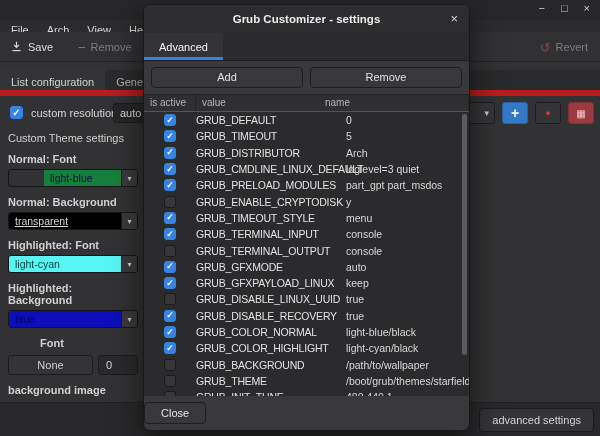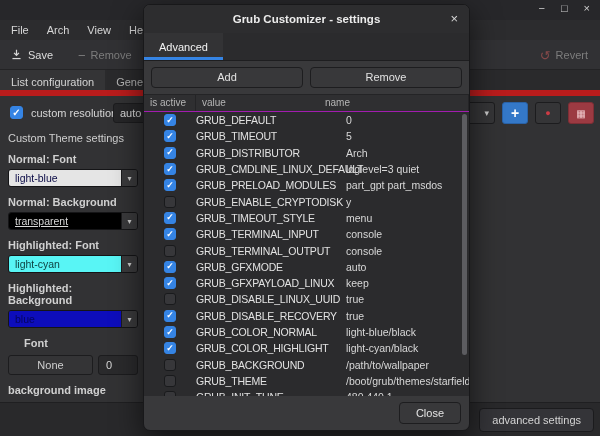--- a/index.html
+++ b/index.html
@@ -11,21 +11,21 @@
   }
 
   
   .titlebar { position:absolute; top:0; left:0; right:0; height:20px; background:#27272a; }
   .win-controls { position:absolute; right:10px; top:2px; display:flex; gap:16px; color:#cfcfcf; font-size:11px; }
   .win-controls span { cursor:default; }
 
   .menubar { position:absolute; top:20px; left:0; right:0; height:20px; background:#2c2c2e; display:flex; align-items:center; padding-left:2px; }
   .menu-item { padding:2px 9px; color:#d6d6d6; }
 
-  .toolbar { position:absolute; top:40px; left:0; right:0; height:30px; background:#313134; border-bottom:1px solid #232325; }
+  .toolbar { position:absolute; top:32px; left:0; right:0; height:30px; background:#313134; border-bottom:1px solid #232325; }
   .tb-btn { position:absolute; top:4px; display:flex; align-items:center; gap:5px; height:22px; padding:0 6px; color:#dedede; }
   .tb-btn.dim { color:#7d7d7d; }
   .tb-save { left:4px; }
   .tb-remove { left:72px; }
   .tb-revert { right:6px; }
   .minus-glyph { font-size:13px; color:#7d7d7d; }
   .revert-glyph { font-size:13px; color:#a05050; opacity:.75; }
 
   .tabstrip { position:absolute; top:70px; left:0; right:0; height:26px; background:#2a2a2c; border-bottom:6px solid #b91c1c; display:flex; }
   .mtab { padding:6px 11px 0 11px; height:100%; color:#d4d4d4; }
@@ -46,21 +46,21 @@
 
   .theme-panel { position:absolute; top:128px; left:0; width:146px; padding:2px 8px 0 8px; }
   .panel-title { color:#cfcfcf; margin-top:2px; }
   .panel-label { margin:9px 0 4px 0; color:#d0d0d0;font-weight:bold; }
   .combo { display:flex; height:18px; border:1px solid #151517; border-radius:3px; overflow:hidden; }
   .combo-swatch { flex:1; font-size:10.5px; line-height:16px; padding-left:6px; white-space:nowrap; overflow:hidden; }
   .combo-arrow { width:16px; background:#3a3a3c; border-left:1px solid #1c1c1e; color:#cbcbcb; font-size:8px; display:flex; align-items:center; justify-content:center; }
   .font-row { display:flex; gap:5px; margin-top:6px; }
   .none-btn { flex:1; height:20px; background:#343436; border:1px solid #1c1c1e; border-radius:3px; color:#cfcfcf; text-align:center; line-height:18px; }
   .spin { width:40px; height:20px; background:#2a2a2c; border:1px solid #1c1c1e; border-radius:3px; color:#d6d6d6; line-height:18px; padding-left:7px; }
-  .font-label-indent { margin-left:16px; }
+  .font-label-indent { margin-left:32px; }
   .bgimg-row { display:flex; align-items:center; gap:4px; margin-top:7px; }
   .bgimg-val { flex:1; color:#8f8f8f; }
   .folder-btn { width:26px; height:20px; background:#343436; border:1px solid #1c1c1e; border-radius:3px; display:flex; align-items:center; justify-content:center; }
 
   .bottom-bar { position:absolute; bottom:0; left:0; right:0; height:34px; background:#29292b; border-top:1px solid #1f1f21; }
   .adv-btn { position:absolute; right:6px; top:5px; height:24px; padding:0 12px; background:#343438; border:1px solid #1b1b1d; border-radius:4px; color:#d4d4d4; line-height:22px; }
 
   
   .cb { width:13px; height:13px; border-radius:3px; background:#37373a; border:1px solid #191a1c;
         display:inline-flex; align-items:center; justify-content:center;
@@ -85,21 +85,21 @@
   .hc-name { width:150px; }
   .hc-value { flex:1; border-right:none; }
   .d-body { flex:1; background:#2b2b2d; position:relative; overflow:hidden; }
   .trow { height:16.3px; display:flex; align-items:center; }
   .cell-active { width:52px; display:flex; justify-content:center; flex:none; }
   .cell-active .cb { width:12px; height:12px; font-size:9px; }
   .cell-name { width:150px; flex:none; font-size:10.5px; letter-spacing:-0.2px; color:#e2e2e2; white-space:nowrap; }
   .cell-value { flex:1; font-size:10.5px; color:#d8d8d8; white-space:nowrap; overflow:hidden; padding-right:10px; }
   .sb { position:absolute; right:0; top:0; bottom:0; width:9px; }
   .sb-thumb { position:absolute; right:2px; top:2px; width:5px; height:85%; background:#5c5c60; border-radius:3px; }
-  .d-footer { height:34px; display:flex; justify-content:flex-end; align-items:center; padding-right:8px; flex:none; }
+  .d-footer { height:34px; display:flex; justify-content:flex-start; align-items:center; padding-right:8px; flex:none; }
   .close-btn { height:22px; padding:0 16px; background:#38383a; border:1px solid #1d1d1f; border-radius:4px; color:#e4e4e4; line-height:20px; }
 </style>
 </head>
 <body>
 
 <div class="screen">
 
   <div>
     <div class="titlebar">
       <div class="win-controls">
@@ -159,21 +159,21 @@
             <span class="grid">▦</span>
           </span>
       </div>
     </div>
 
     <div class="theme-panel">
       <div class="panel-title">Custom Theme settings</div>
 
       <div class="panel-label">Normal: Font</div>
       <div class="combo">
-        <span class="combo-swatch" style="background: #e5e5e5; color: rgb(11, 11, 70);">light-blue</span>
+        <span class="combo-swatch" style="background: #15803d; color: rgb(11, 11, 70); margin-left: 35px;">light-blue</span>
         <span class="combo-arrow">▾</span>
       </div>
 
       <div class="panel-label">Normal: Background</div>
       <div class="combo">
         <span class="combo-swatch" style="background: rgb(0, 0, 0); color: rgb(216, 216, 216); text-decoration: underline;">transparent</span>
         <span class="combo-arrow">▾</span>
       </div>
 
       <div class="panel-label">Highlighted: Font</div>

